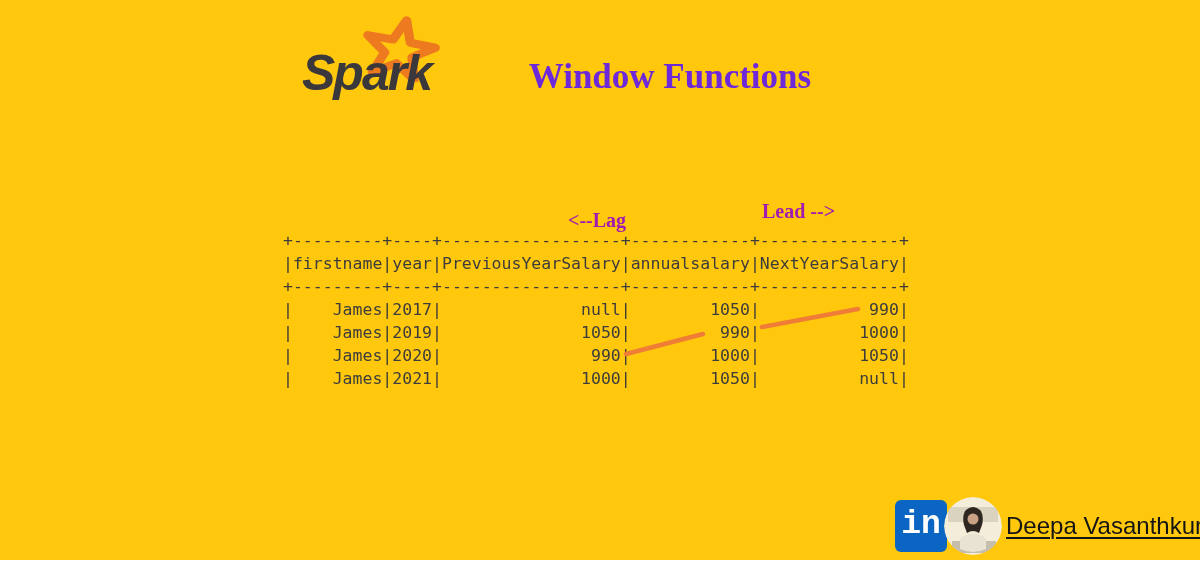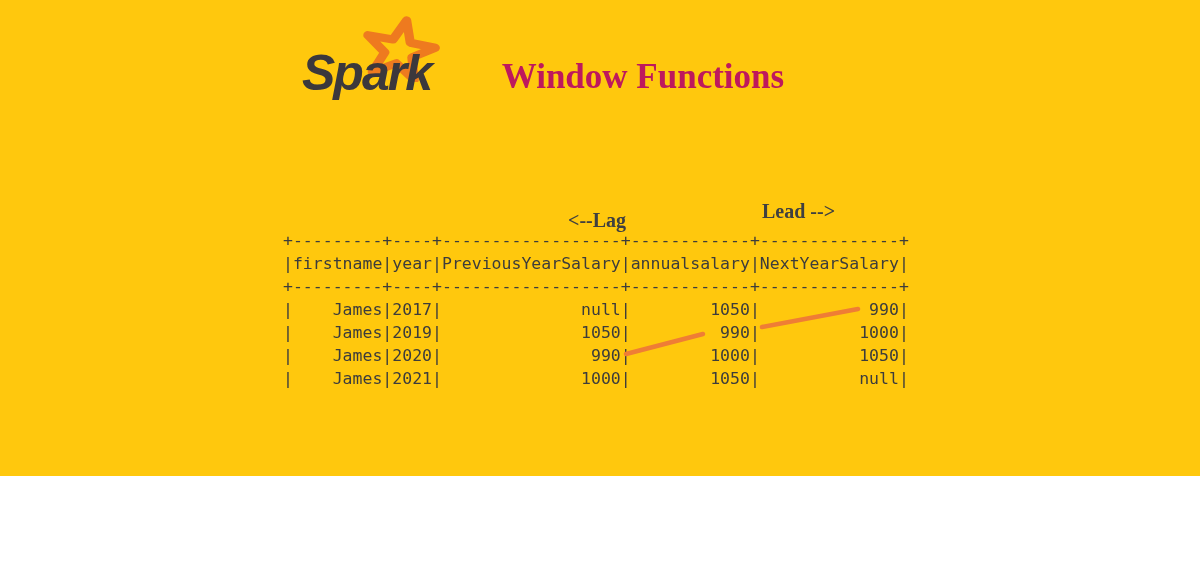--- a/index.html
+++ b/index.html
@@ -1,52 +1,52 @@
 <!DOCTYPE html>
 <html><head>
 <meta charset="utf-8">
 <style>
   html, body { margin: 0; padding: 0; }
   .canvas {
     position: relative;
     width: 1200px;
-    height: 476px;
+    height: 560px;
     background: #ffc80d;
     overflow: hidden;
     font-family: "Liberation Sans", sans-serif;
   }
 
   
   .spark-logo { position: absolute; left: 300px; top: 10px; width: 150px; height: 100px; }
   .spark-star {
     position: absolute; left: 58px; top: 4px; width: 84px; height: 68px; z-index: 1;
   }
   .spark-wordmark {
     position: absolute; left: 2px; top: 38px; z-index: 2;
     font-family: "Liberation Sans", sans-serif;
     font-style: italic; font-weight: 700;
     font-size: 50px; line-height: 1; letter-spacing: -2px;
     color: #3b383c;
   }
 
   
   .main-title {
-    position: absolute; left: 443px; top: 58px; width: 400px;
+    position: absolute; left: 470px; top: 58px; width: 400px;
     text-align: center;
     font-family: "Liberation Serif", serif;
     font-weight: 700; font-size: 35px; line-height: 1.1;
-    color: #be185d;
+    color: #6d28d9;
   }
 
   
   .anno-label {
     position: absolute;
     font-family: "Liberation Serif", serif;
     font-weight: 700; font-size: 20px; line-height: 1;
-    color: #404040;
+    color: #a21caf;
   }
   .lag-label  { left: 568px; top: 210px; }
   .lead-label { left: 762px; top: 201px; font-family: Liberation Serif, serif; }
 
   
   .ascii-table {
     position: absolute; left: 283px; top: 229px; margin: 0;
     font-family: "DejaVu Sans Mono", monospace;
     font-size: 16.5px; line-height: 23px;
     color: #3c3c3c;
@@ -62,21 +62,21 @@
   
   .footer-badge {
     position: absolute; left: 895px; top: 497px;
     display: flex; align-items: center;
   }
   .linkedin-icon {
     width: 52px; height: 52px; border-radius: 6px;
     background: #0a66c2;
     display: flex; align-items: center; justify-content: center;
     font-weight: 700; font-size: 33px; color: #ffffff;
-    font-family: Liberation Serif, serif;
+    font-family: Liberation Mono, monospace;
     padding-bottom: 3px; box-sizing: border-box;
   }
   .avatar {
     width: 58px; height: 58px; border-radius: 50%;
     overflow: hidden; margin-left: -3px; flex: 0 0 auto;
   }
   .author-name {
     margin-left: 4px;
     font-size: 24px; color: #141414;
     text-decoration: underline;

